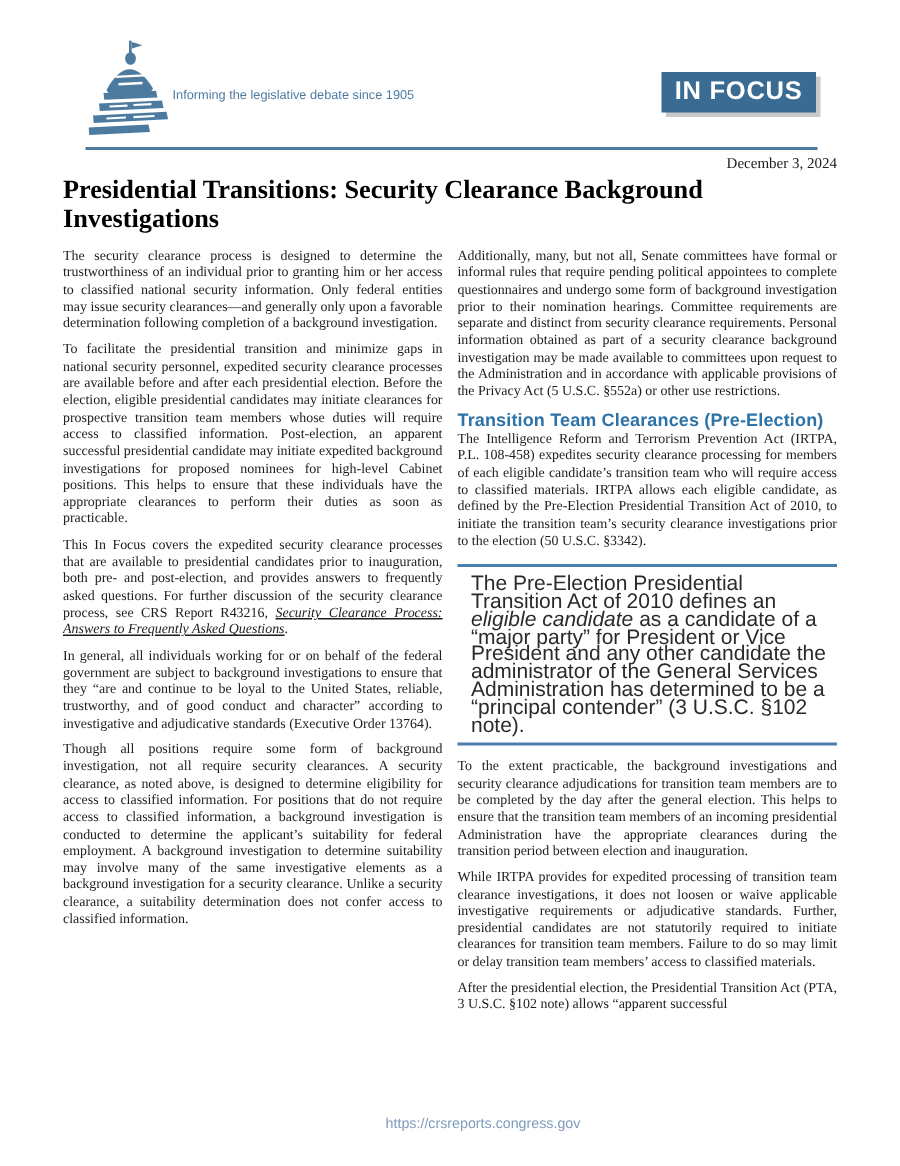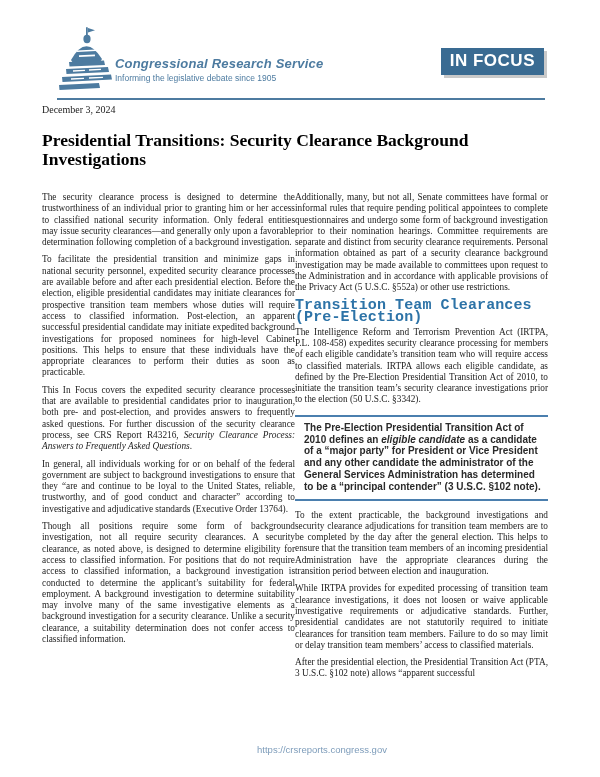--- a/index.html
+++ b/index.html
@@ -25,47 +25,47 @@
     font-family:"Liberation Sans", sans-serif;
     font-weight:bold; font-size:17px; letter-spacing:0.5px;
     padding:3px 9px 4px 9px;
     box-shadow:3px 3px 0 #c9c9c9;
     white-space:nowrap;
   }
   .header-rule { position:absolute; left:0; right:0; bottom:0; height:2px; background:#4d7ba0; }
 
   
   .content { position:absolute; left:42px; right:42px; top:104px; }
-  .date-line { font-size:10px; margin-bottom:16px; }
+  .date-line { text-align:right; font-size:10px; margin-bottom:2px; }
   .doc-title {
     font-size:17.5px; font-weight:bold; line-height:19px;
-    color:#000000; margin-bottom:23px;
+    color:#000000; margin-bottom:11px;
     font-family:"Liberation Serif", serif;
   }
-  .cols { display:flex; }
+  .cols { display:flex; gap:10px; }
   .col { width:253px; }
   .col p {
     font-size:9.3px; line-height:11.3px;
     text-align:justify; margin-bottom:6px;
   }
   .sec-heading {
-    font-family:Liberation Mono, monospace;
+    font-family:Liberation Sans, sans-serif;
     color:#2d73a7; font-weight:bold;
-    font-size:15px; line-height:12.5px;
+    font-size:12px; line-height:12.5px;
     margin:3px 0 2px 0; letter-spacing:0.1px;
   }
-  .report-title { font-style:italic; }
+  .report-title { font-style:italic;text-decoration:underline; }
   .callout {
     border-top:2.5px solid #4b7fae;
     border-bottom:2.5px solid #4b7fae;
     margin:9px 0 9px 0;
     padding:5px 4px 6px 9px;
     font-family:"Liberation Sans", sans-serif;
-    font-size:10px; line-height:11.8px;
-    color:#2a2a2a; text-align:left;font-weight:bold;
+    font-size:14px; line-height:11.8px;
+    color:#2a2a2a; text-align:left;
   }
   .callout .em { font-style:italic; }
 
   
   .footer {
     position:absolute; left:0; right:0; bottom:22px;
     text-align:center;
     font-family:"Liberation Sans", sans-serif;
     font-size:9.5px; color:#7d9cba;padding-left:44px;
   }
@@ -91,21 +91,20 @@
       <g fill="#ffffff">
         <rect x="18" y="24" width="19" height="1.6" transform="rotate(-3 27 25)"></rect>
         <rect x="20" y="29" width="16" height="1.6" transform="rotate(-3 27 30)"></rect>
         <rect x="14" y="44" width="12" height="1.4" transform="rotate(-3 20 45)"></rect>
         <rect x="30" y="43" width="12" height="1.4" transform="rotate(-3 36 44)"></rect>
         <rect x="12" y="52" width="13" height="1.4" transform="rotate(-3 18 53)"></rect>
         <rect x="30" y="51" width="14" height="1.4" transform="rotate(-3 37 52)"></rect>
       </g>
     </svg>
     <div class="org-block">
-      <div class="org-name">Congressional Research Service</div>
       <div class="org-tagline">Informing the legislative debate since 1905</div>
     </div>
     <div class="badge">IN FOCUS</div>
     <div class="header-rule"></div>
   </div>
 
   <div class="content">
     <div class="date-line">December 3, 2024</div>
     <h1 class="doc-title">Presidential Transitions: Security Clearance Background Investigations</h1>
 

